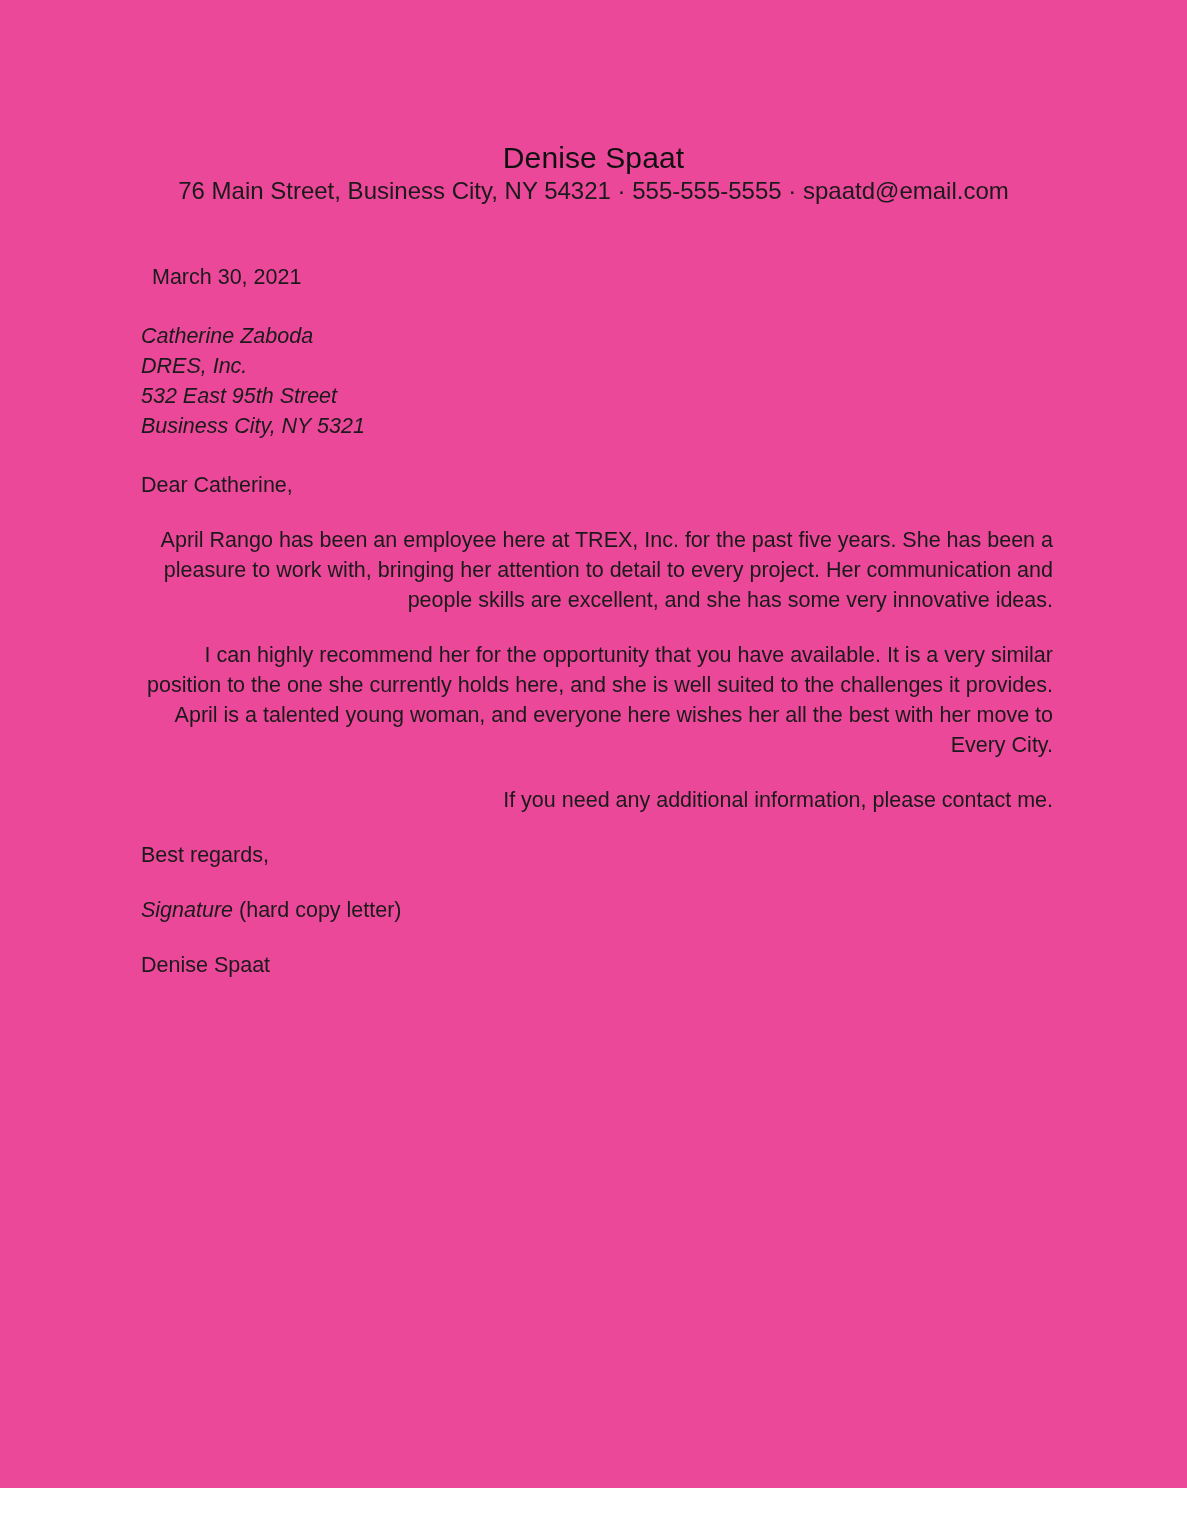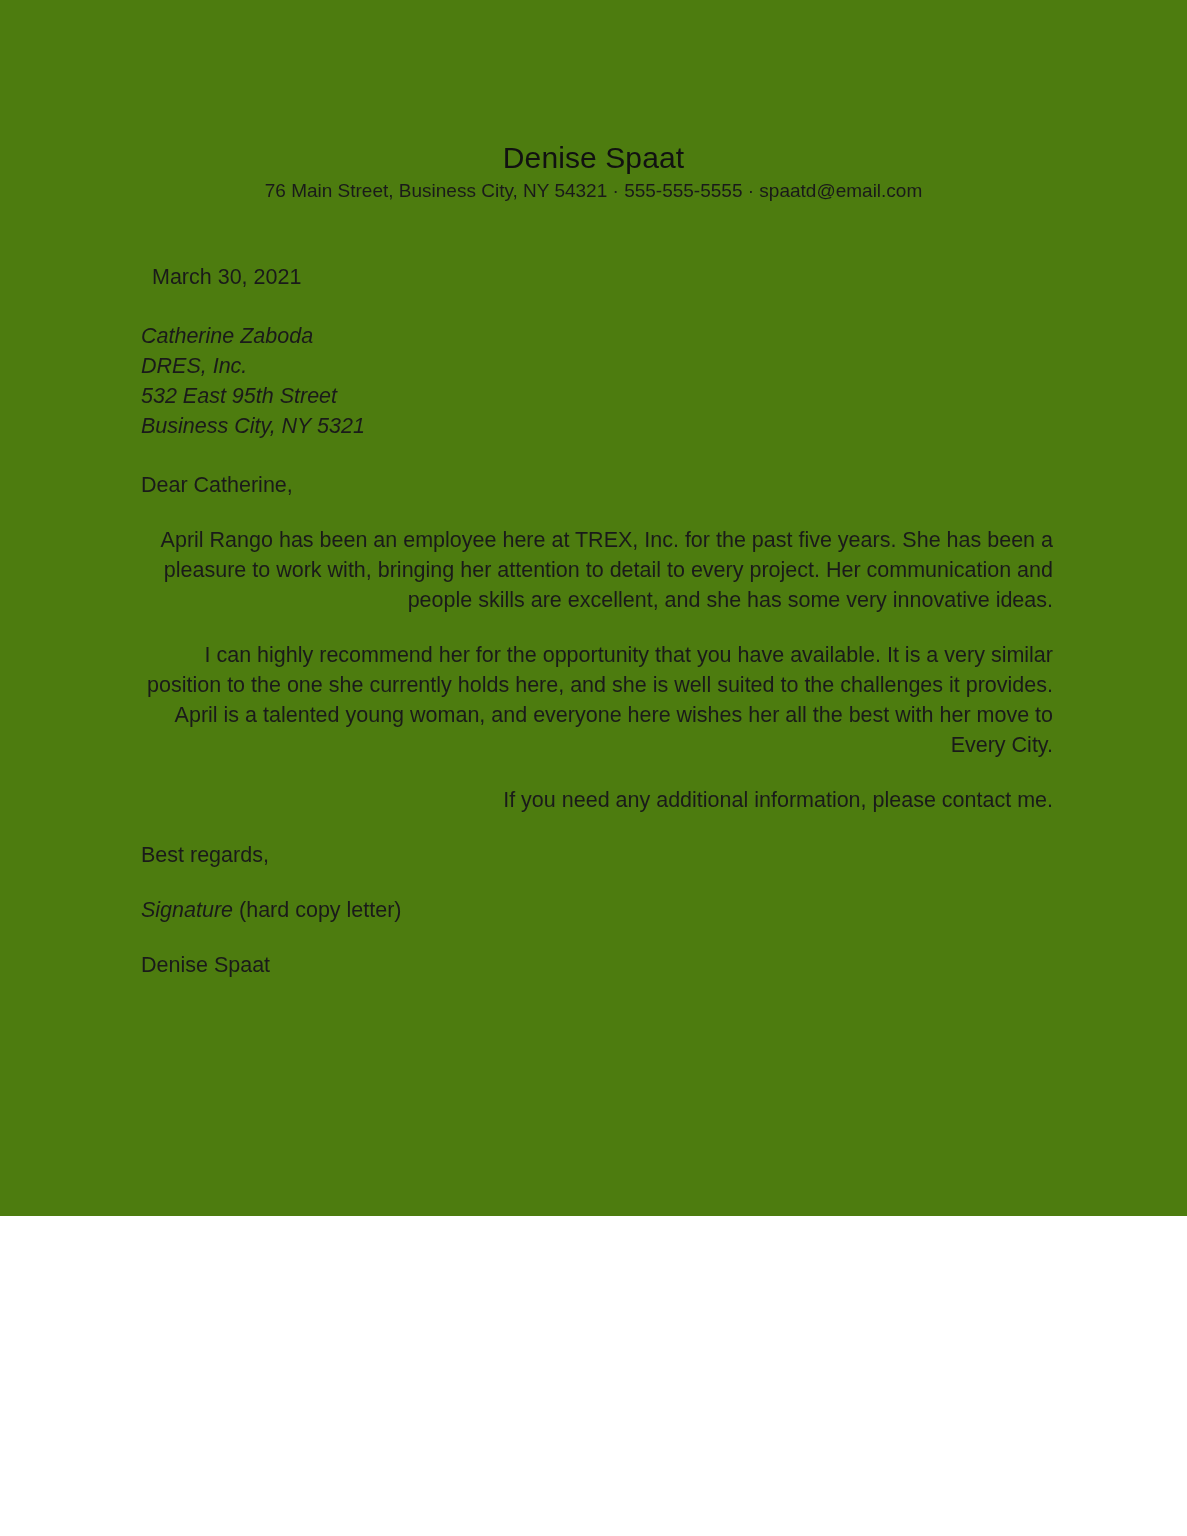--- a/index.html
+++ b/index.html
@@ -4,22 +4,22 @@
 <style>
   html, body {
     margin: 0;
     padding: 0;
     background: #ffffff;
   }
 
   .page {
     position: relative;
     width: 1187px;
-    height: 1216px;
-    background: #4d7c0f;
+    height: 1488px;
+    background: #ec4899;
     margin: 0 auto;
     overflow: hidden;
     font-family: "Liberation Sans", sans-serif;
     color: #1a1a1a;
     -webkit-font-smoothing: antialiased;
   }
 
   
   .letterhead {
     position: absolute;
@@ -31,21 +31,21 @@
 
   .letterhead-name {
     font-size: 30px;
     line-height: 36px;
     font-weight: 400;
     letter-spacing: 0.1px;
     color: #111111;
   }
 
   .letterhead-contact {
-    font-size: 19px;
+    font-size: 24px;
     line-height: 26px;
     font-weight: 400;
     color: #1a1a1a;
     margin-top: 2px;
     white-space: nowrap;
   }
 
   
   .letter-body {
     position: absolute;

